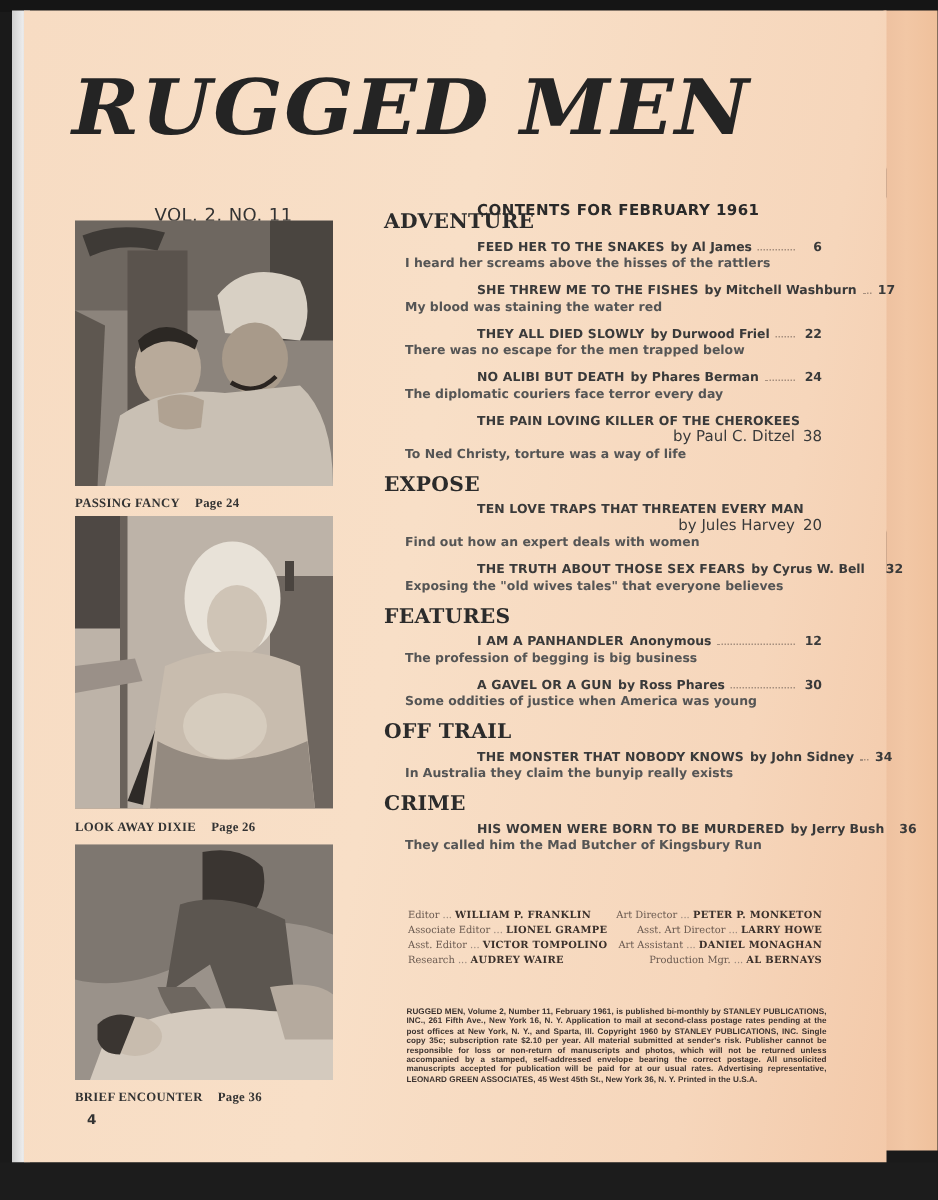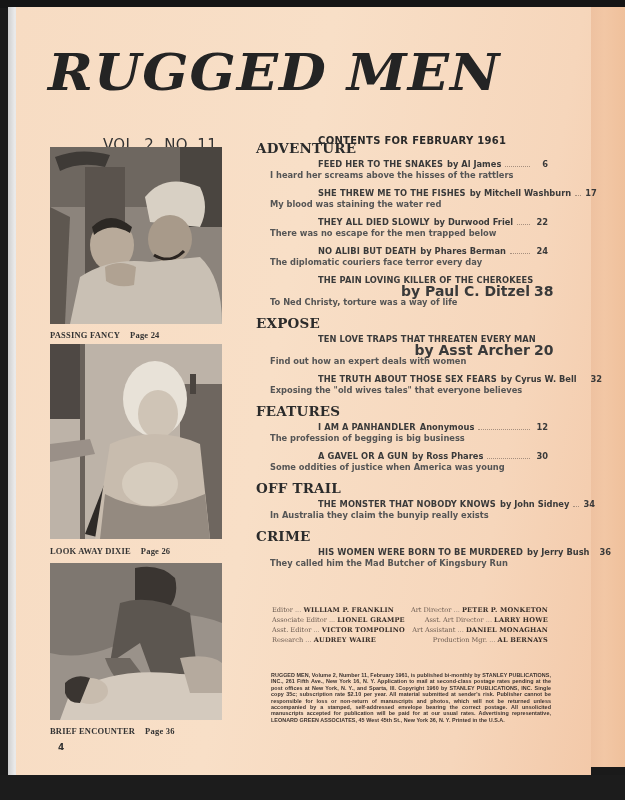--- a/index.html
+++ b/index.html
@@ -25,21 +25,21 @@
   .staple {
     position: absolute; width: 14px; height: 24px; background: #ece7e0; border-radius: 3px;
     box-shadow: 2px 0 0 #6b4a38;
   }
   .masthead {
     position: absolute; left: 48px; top: 42px; width: 500px;
     font-family: "DejaVu Serif", serif; font-weight: bold; font-style: italic;
     font-size: 51px; letter-spacing: 1px; color: #242424; white-space: nowrap;
     transform: scaleX(1.06); transform-origin: left;
   }
-  .vol { position: absolute; left: 103px; top: 136px; font-size: 15px; color: #333; letter-spacing: 0.3px; }
+  .vol { position: absolute; left: 103px; top: 136px; font-size: 12px; color: #333; letter-spacing: 0.3px; }
   .contents-title { position: absolute; left: 318px; top: 135px; font-size: 10px; font-weight: bold; color: #2a2a2a; letter-spacing: 0.3px; }
 
   .pic {
     position: absolute; left: 50px; width: 172px; overflow: hidden;
     background: #8a8078;
   }
   .pic-caption {
     position: absolute; left: 50px; width: 172px; text-align: left;
     font-size: 8.5px; font-weight: bold; color: #333; letter-spacing: 0.2px; white-space: nowrap; font-family: Liberation Serif, serif;
   }
@@ -51,21 +51,21 @@
     font-family: "DejaVu Serif", serif; font-weight: bold; font-size: 13.5px; color: #2b2b2b;
     letter-spacing: 0.2px; margin: 0 0 3px 0; line-height: 16px;
   }
   .entry { margin-left: 14px; margin-bottom: 7px; }
   .entry-line { display: flex; align-items: baseline; font-size: 8.3px; font-weight: bold; color: #3a3a3a; line-height: 11px; white-space: nowrap; padding-left: 48px; }
   .entry-title { letter-spacing: 0.1px; }
   .entry-author { margin-left: 4px; }
   .leader { flex: 1; border-bottom: 1px dotted #a68f7e; margin: 0 4px 2px 4px; min-width: 6px; }
   .entry-page { width: 14px; text-align: right; }
   .entry-sub { font-size: 8.3px; font-weight: bold; color: #555; line-height: 11px; white-space: nowrap; }
-  .author-right { text-align: right; font-size: 14px; font-weight: bold; color: #3a3a3a; line-height: 11px; white-space: nowrap; }
+  .author-right { text-align: right; font-size: 10px; font-weight: normal; color: #3a3a3a; line-height: 11px; white-space: nowrap; }
   .author-right .entry-page { display: inline-block; margin-left: 4px; }
   .section { margin-bottom: 5px; }
 
   .staff { position: absolute; left: 272px; top: 605px; width: 276px; font-family: "DejaVu Serif", serif; font-size: 6.6px; color: #443; line-height: 10px; text-align: right; }
   .staff-row { display: flex; justify-content: space-between; white-space: nowrap; }
   .staff .role { color: #6a5a50; }
   .staff .name { font-weight: bold; color: #3a302b; letter-spacing: 0.2px; }
   .staff .dot { color: #9a8a7e; }
 
   .legal {
@@ -197,21 +197,21 @@
       <div class="entry-sub">To Ned Christy, torture was a way of life</div>
     </div>
   </div>
 
   <div class="section">
     <div class="section-head">EXPOSE</div>
     <div class="entry">
       <div class="entry-line">
           <span class="entry-title">TEN LOVE TRAPS THAT THREATEN EVERY MAN</span>
         </div>
-      <div class="author-right"><span>by Asst Archer</span><span class="entry-page">20</span></div>
+      <div class="author-right"><span>by Jules Harvey</span><span class="entry-page">20</span></div>
       <div class="entry-sub">Find out how an expert deals with women</div>
     </div>
     <div class="entry">
       <div class="entry-line">
           <span class="entry-title">THE TRUTH ABOUT THOSE SEX FEARS</span>
           <span class="entry-author">by Cyrus W. Bell</span>
           <span class="leader" style="border-bottom-color:transparent"></span>
           <span class="entry-page">32</span>
         </div>
       <div class="entry-sub">Exposing the "old wives tales" that everyone believes</div>

